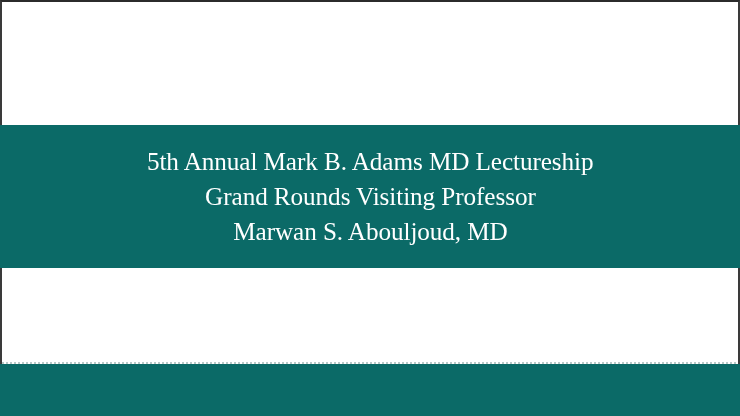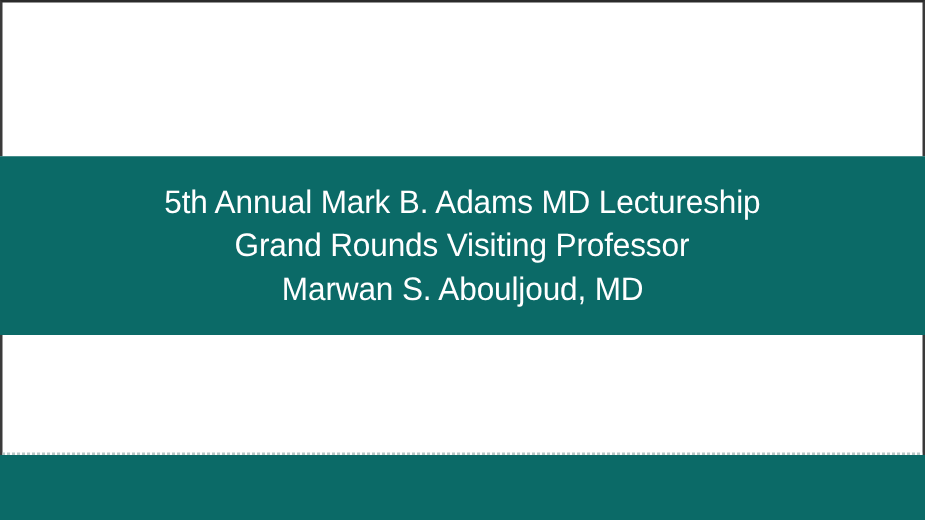--- a/index.html
+++ b/index.html
@@ -35,20 +35,21 @@
     position: absolute;
     left: 0;
     top: 125px;
     width: 740px;
     height: 143px;
     background: #0b6a67;
     display: flex;
     flex-direction: column;
     align-items: center;
     justify-content: center;
+    font-family: Liberation Serif, serif;
   }
   .title-line {
     color: #ffffff;
     font-size: 26px;
     line-height: 35px;
     font-weight: 400;
     letter-spacing: -0.1px;
     text-align: center;
     white-space: nowrap;
     font-stretch: condensed;

